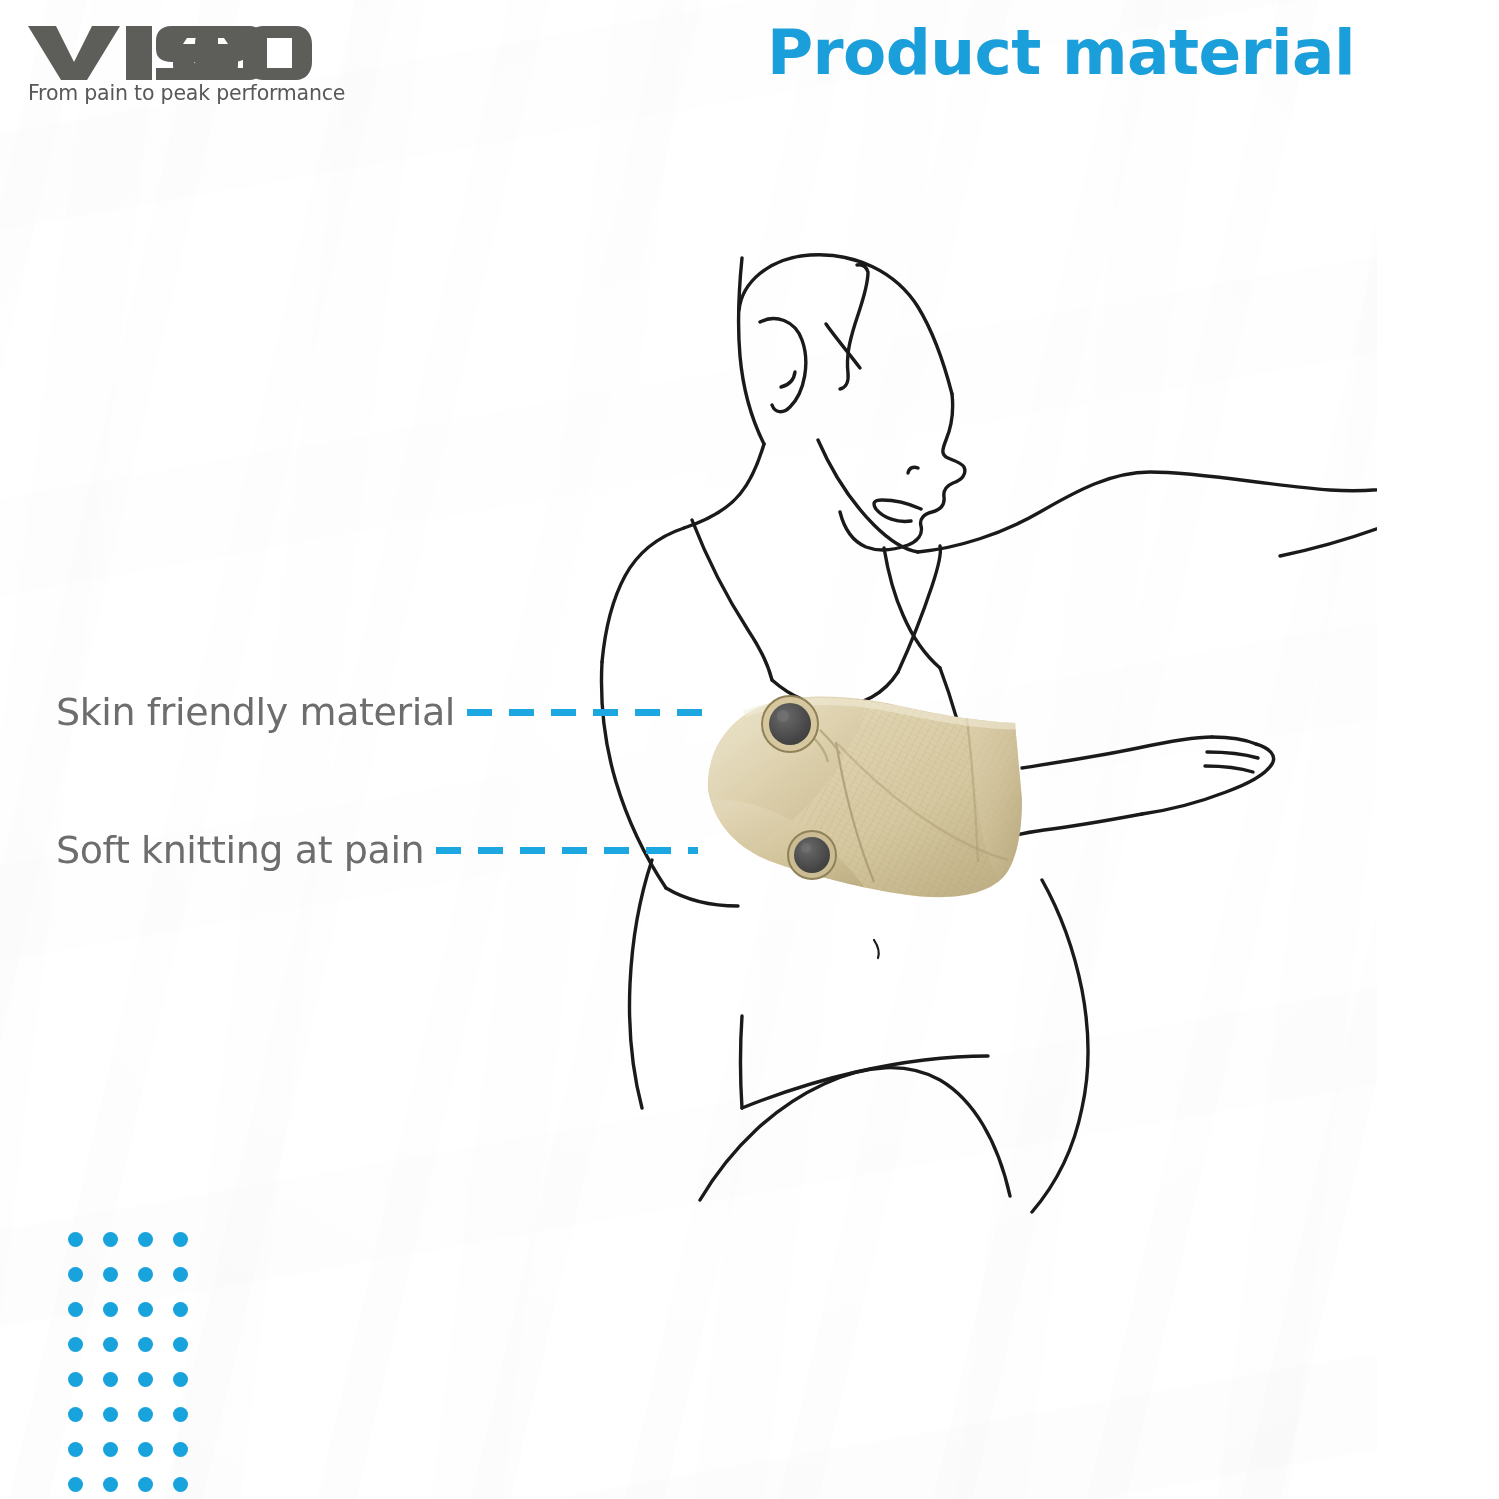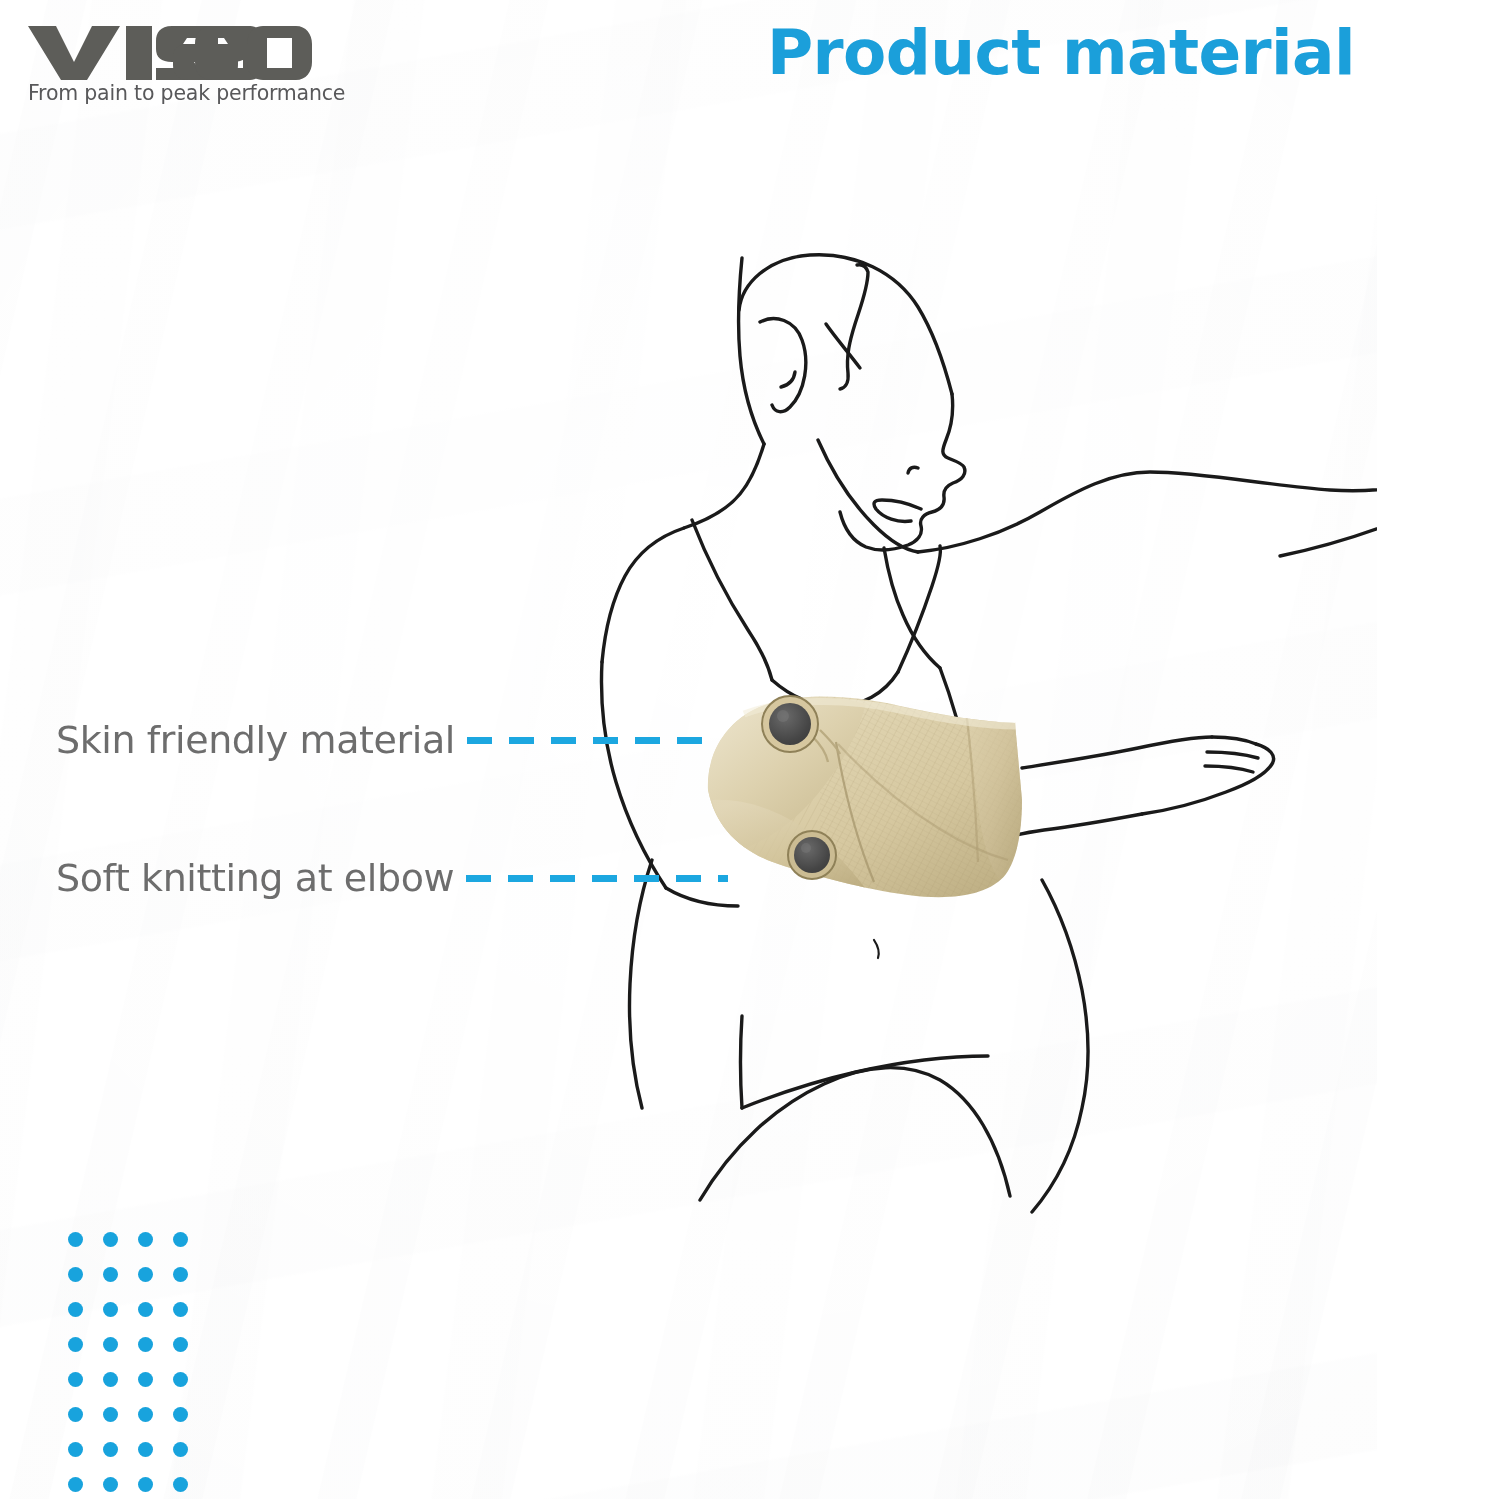--- a/index.html
+++ b/index.html
@@ -108,21 +108,20 @@
     width: 1499px;
     height: 1499px;
   }
 
   
   .callout {
     position: absolute;
     display: flex;
     align-items: center;
     white-space: nowrap;
-    margin-top: 28px;
   }
   .callout-label {
     font-size: 38px;
     color: #6d6d6d;
     letter-spacing: -0.4px;
     font-family: "DejaVu Sans", "Liberation Sans", sans-serif;
   }
   .leader {
     height: 7px;
     margin-left: 12px;
@@ -402,21 +401,21 @@
       </g>
     </g>
   </svg>
 
   <div class="callout" id="callout-skin">
     <span class="callout-label" style="color: rgb(109, 109, 109);">Skin friendly material</span>
     <span class="leader" style="background-image: linear-gradient(to right, rgb(28, 167, 224) 0px, rgb(28, 167, 224) 60%, rgba(0, 0, 0, 0) 60%, rgba(0, 0, 0, 0) 100%);"></span>
   </div>
 
   <div class="callout" id="callout-soft">
-    <span class="callout-label" style="color: rgb(109, 109, 109);">Soft knitting at elbow</span>
+    <span class="callout-label" style="color: rgb(109, 109, 109);">Soft knitting at pain</span>
     <span class="leader" style="background-image: linear-gradient(to right, rgb(28, 167, 224) 0px, rgb(28, 167, 224) 60%, rgba(0, 0, 0, 0) 60%, rgba(0, 0, 0, 0) 100%);"></span>
   </div>
 
   <div id="dot-grid" style="grid-template-columns: repeat(4, 35px); grid-auto-rows: 35px;">
       <div class="grid-dot" style="width: 15px; height: 15px; background: rgb(24, 163, 221);"></div>
       <div class="grid-dot" style="width: 15px; height: 15px; background: rgb(24, 163, 221);"></div>
       <div class="grid-dot" style="width: 15px; height: 15px; background: rgb(24, 163, 221);"></div>
       <div class="grid-dot" style="width: 15px; height: 15px; background: rgb(24, 163, 221);"></div>
       <div class="grid-dot" style="width: 15px; height: 15px; background: rgb(24, 163, 221);"></div>
       <div class="grid-dot" style="width: 15px; height: 15px; background: rgb(24, 163, 221);"></div>

